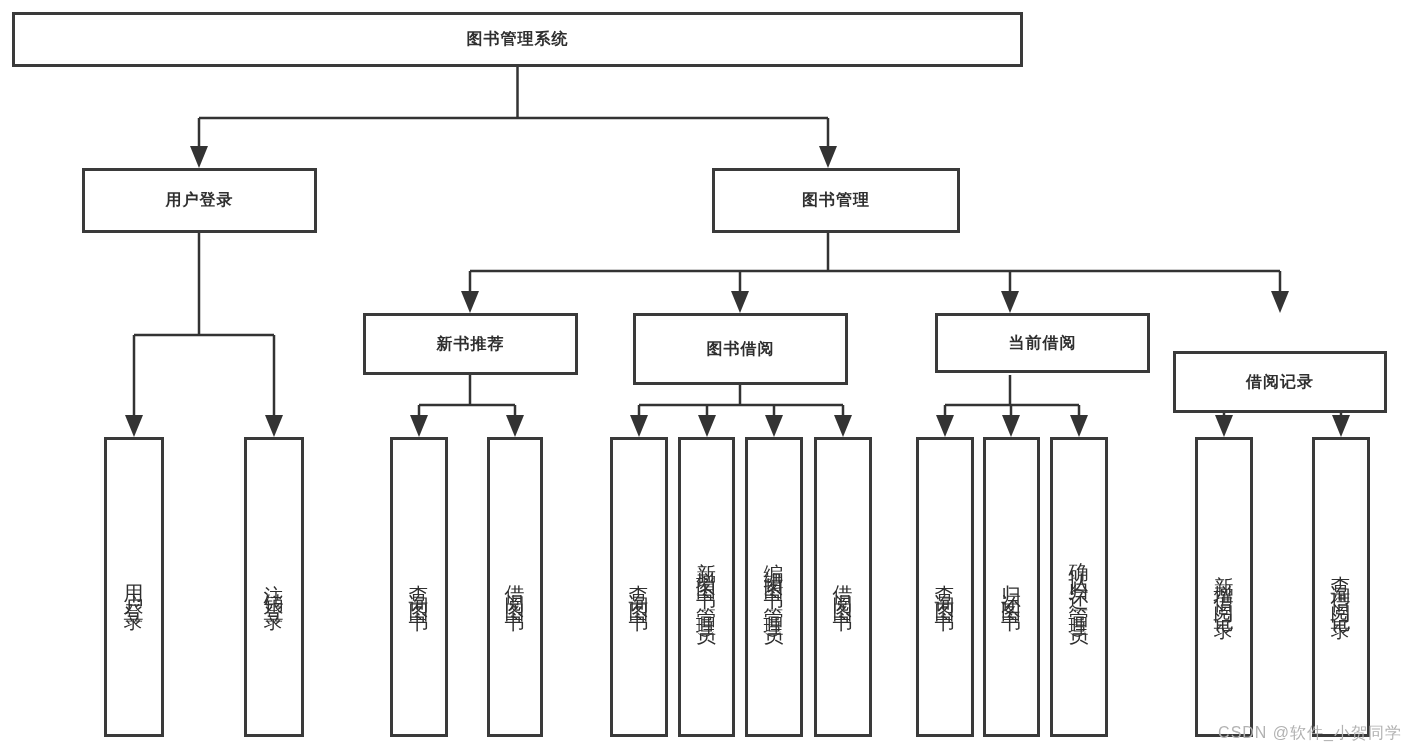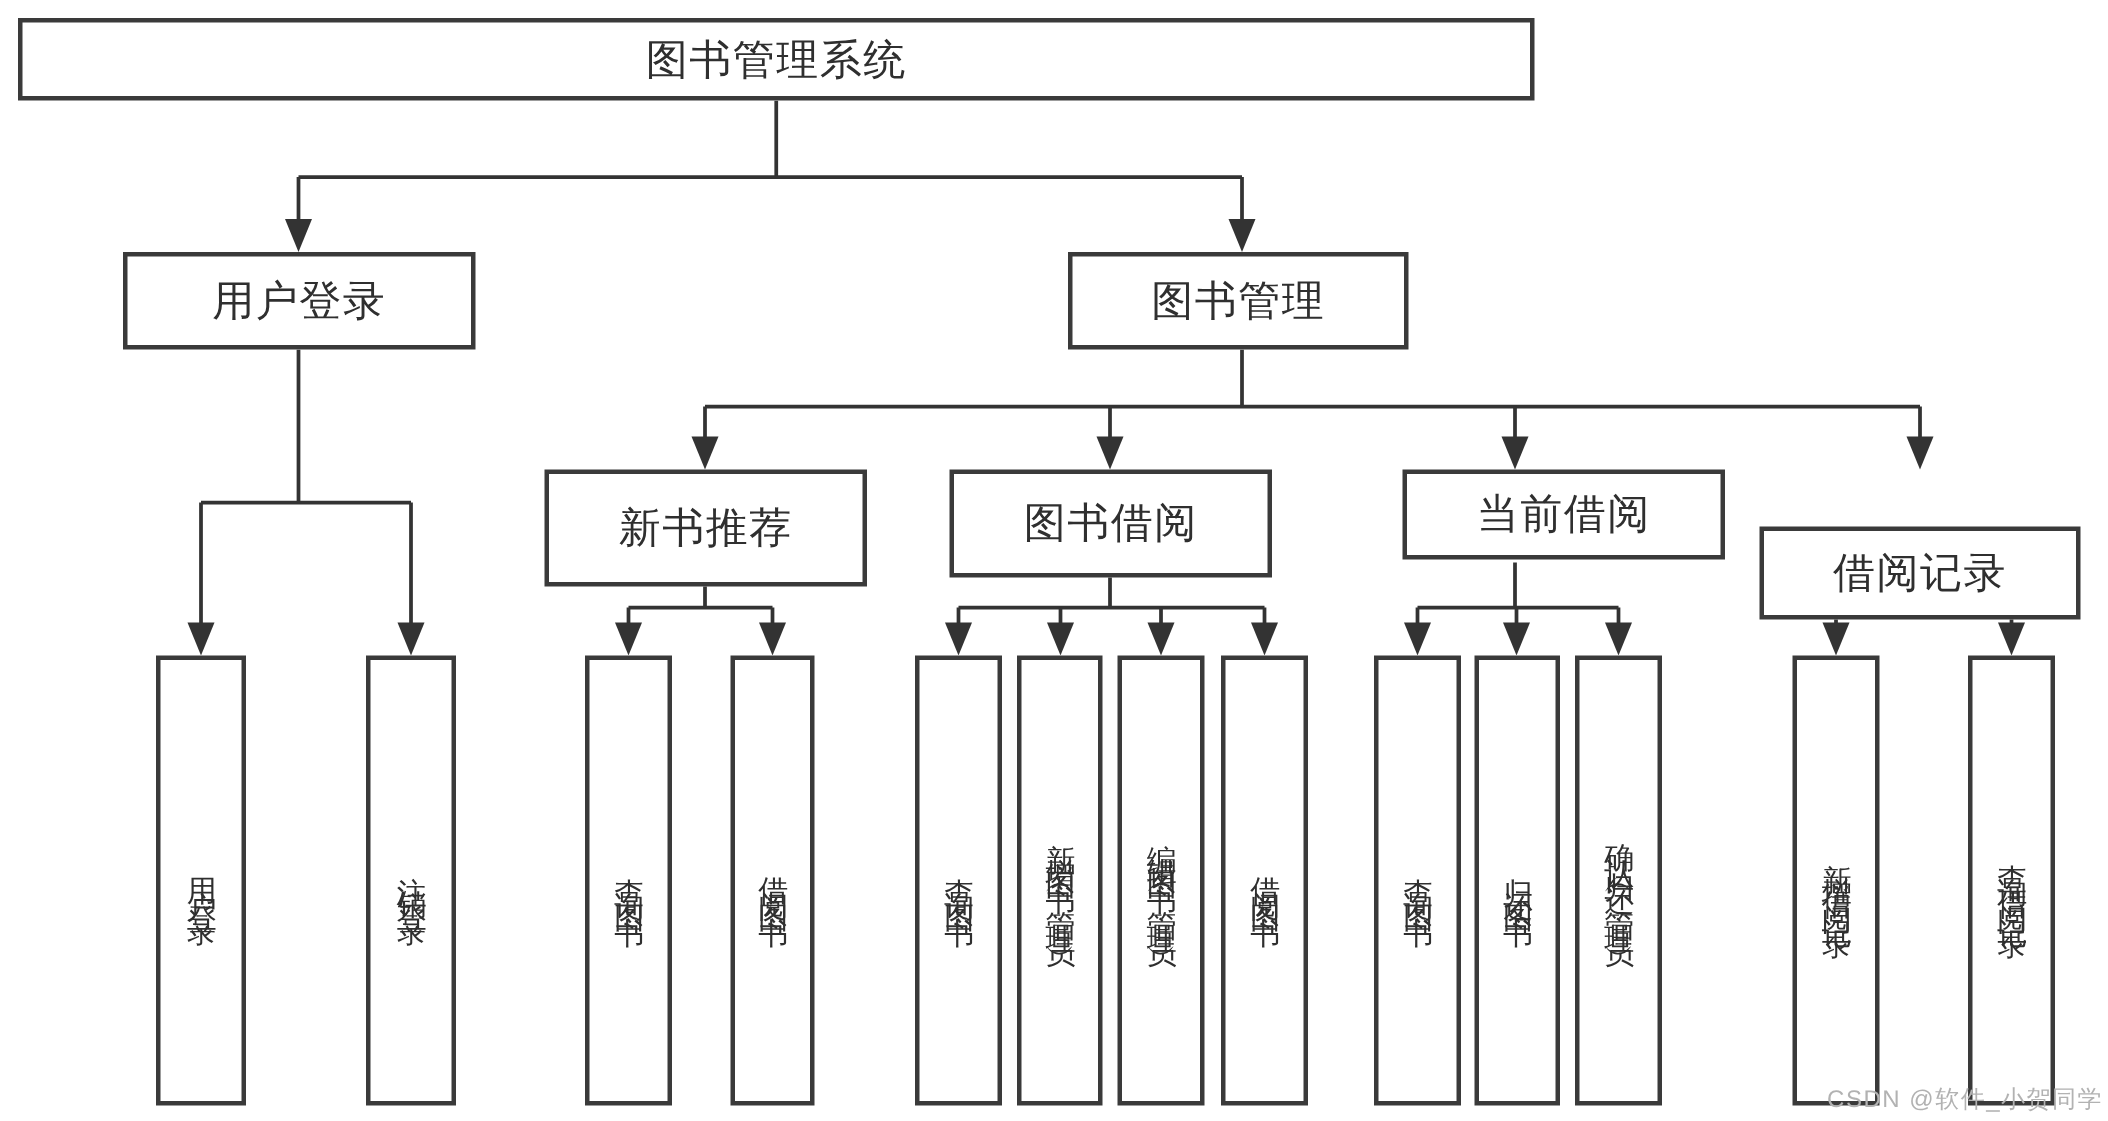--- a/index.html
+++ b/index.html
@@ -25,22 +25,23 @@
     box-sizing: border-box;
     background: #ffffff;
     border: 3px solid #3a3a3a;
     color: #2f2f2f;
     display: flex;
     align-items: center;
     justify-content: center;
     z-index: 1;
   }
   .node-h {
-    font-size: 28px;
+    font-size: 16px;
     letter-spacing: 1px;
+    font-weight: bold;
   }
   .node-v {
     font-size: 20px;
   }
   .node-v .vtext {
     writing-mode: vertical-rl;
     text-orientation: mixed;
     letter-spacing: 9px;
     line-height: 1.0;
     white-space: nowrap;
@@ -129,25 +130,25 @@
     </g>
   </svg>
 
   <div class="node node-h" style="left:12px; top:12px; width:1011px; height:55px;">
     <span>图书管理系统</span>
   </div>
 
   <div class="node node-h" style="left:82px; top:168px; width:235px; height:65px;">
     <span>用户登录</span>
   </div>
-  <div class="node node-h" style="left:712px; top:168px; width:227px; height:65px;">
+  <div class="node node-h" style="left:712px; top:168px; width:248px; height:65px;">
     <span>图书管理</span>
   </div>
 
-  <div class="node node-h" style="left:363px; top:313px; width:215px; height:78px;align-items:center;">
+  <div class="node node-h" style="left:363px; top:313px; width:215px; height:62px;align-items:center;">
     <span>新书推荐</span>
   </div>
   <div class="node node-h" style="left:633px; top:313px; width:215px; height:72px;">
     <span>图书借阅</span>
   </div>
   <div class="node node-h" style="left:903px; top:313px; width:215px; height:60px;margin-left:32px;">
     <span>当前借阅</span>
   </div>
   <div class="node node-h" style="left:1173px; top:313px; width:214px; height:62px;margin-top:38px;">
     <span>借阅记录</span>

